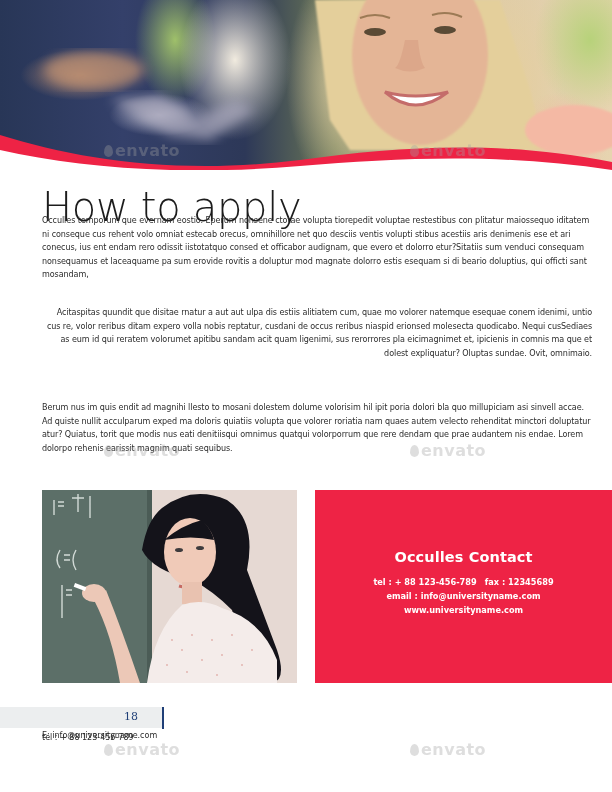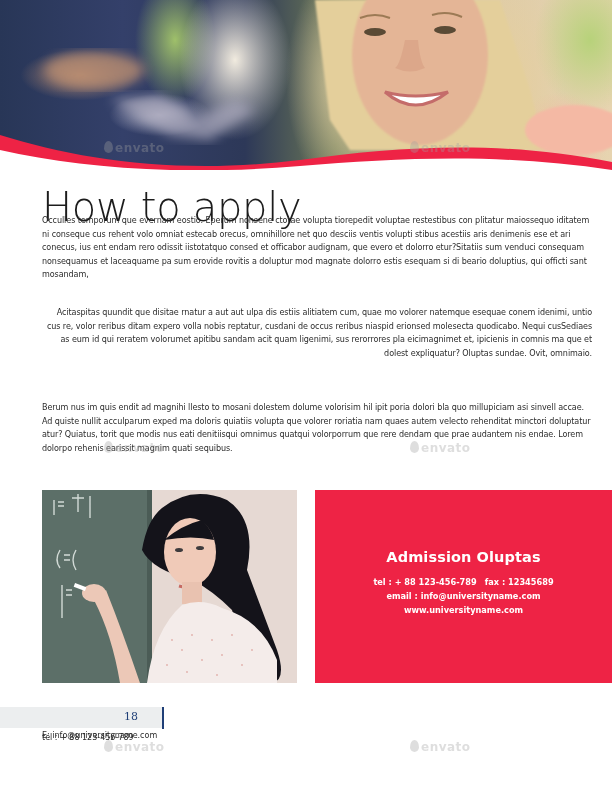--- a/index.html
+++ b/index.html
@@ -70,21 +70,21 @@
     .page-num {
       position: absolute; left: 124px; top: 710px; font-size: 11px; color: #1f3f77;
       font-family: "DejaVu Serif", serif;
       text-align: right;
     }
     .footer-line { position: absolute; left: 42px; font-size: 8px; color: #2b2b2b; }
     .fl1 { top: 733px; }
     .fl2 { top: 731px; }
 
     
-    .wm { position: absolute; font-size: 12px; font-weight: bold; color: rgba(160,160,160,0.35); letter-spacing: 0.5px; }
+    .wm { position: absolute; font-size: 16px; font-weight: bold; color: rgba(160,160,160,0.35); letter-spacing: 0.5px; }
     .wm .drop { display: inline-block; width: 9px; height: 12px; border-radius: 50% 50% 50% 50% / 60% 60% 40% 40%; background: rgba(160,160,160,0.35); margin-right: 2px; vertical-align: -1px; }
   </style>
 </head>
 <body>
 
 <div class="hero">
 
   <svg width="612" height="170" style="position:absolute;left:0;top:0">
     <defs>
       <filter id="blur6">
@@ -173,21 +173,21 @@
         <circle cx="200" cy="175" r="0.9"></circle>
         <circle cx="210" cy="160" r="0.9"></circle>
       <circle cx="125" cy="175" r="0.9"></circle>
         <circle cx="145" cy="182" r="0.9"></circle>
         <circle cx="175" cy="185" r="0.9"></circle>
     </g>
   </svg>
 </div>
 
 <div class="contact-box">
-  <div class="contact-title">Admission Oluptas</div>
+  <div class="contact-title">Occulles Contact</div>
   <div class="contact-line cl1">
     <span>tel : + 88 123-456-789</span><span>fax : 12345689</span>
   </div>
   <div class="contact-line cl2">email : info@universityname.com</div>
   <div class="contact-line cl3">www.universityname.com</div>
 </div>
 
 <div class="footer-bar"></div>
 <div class="footer-rule"></div>
 <div class="page-num">18</div>

